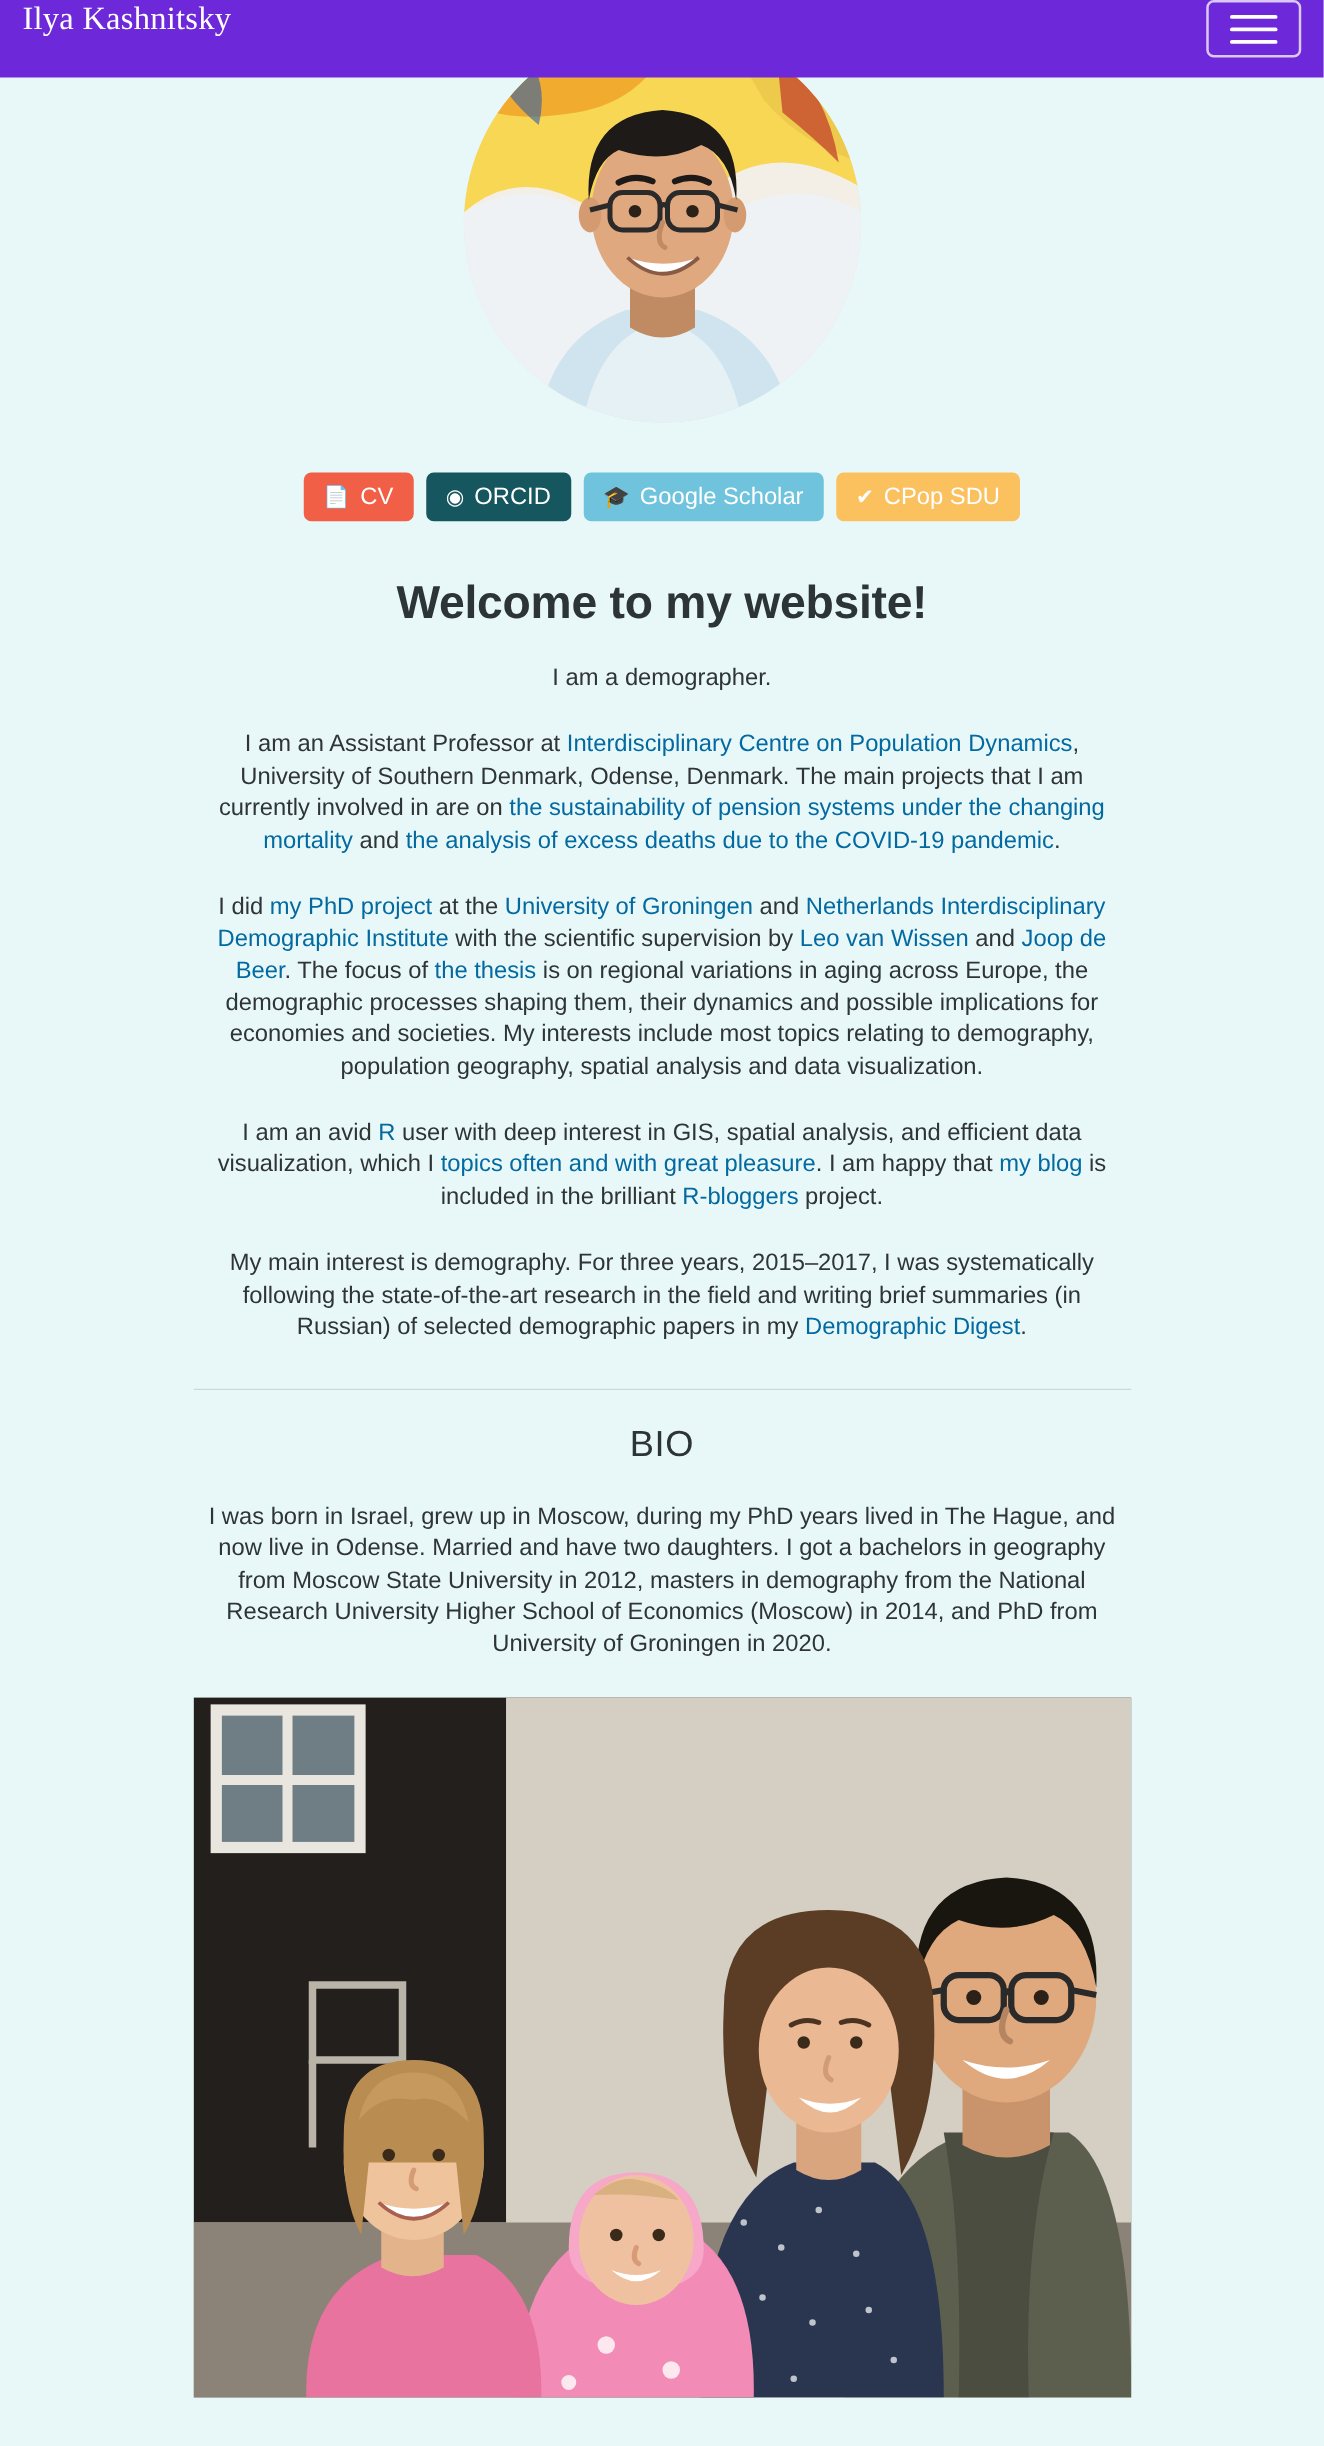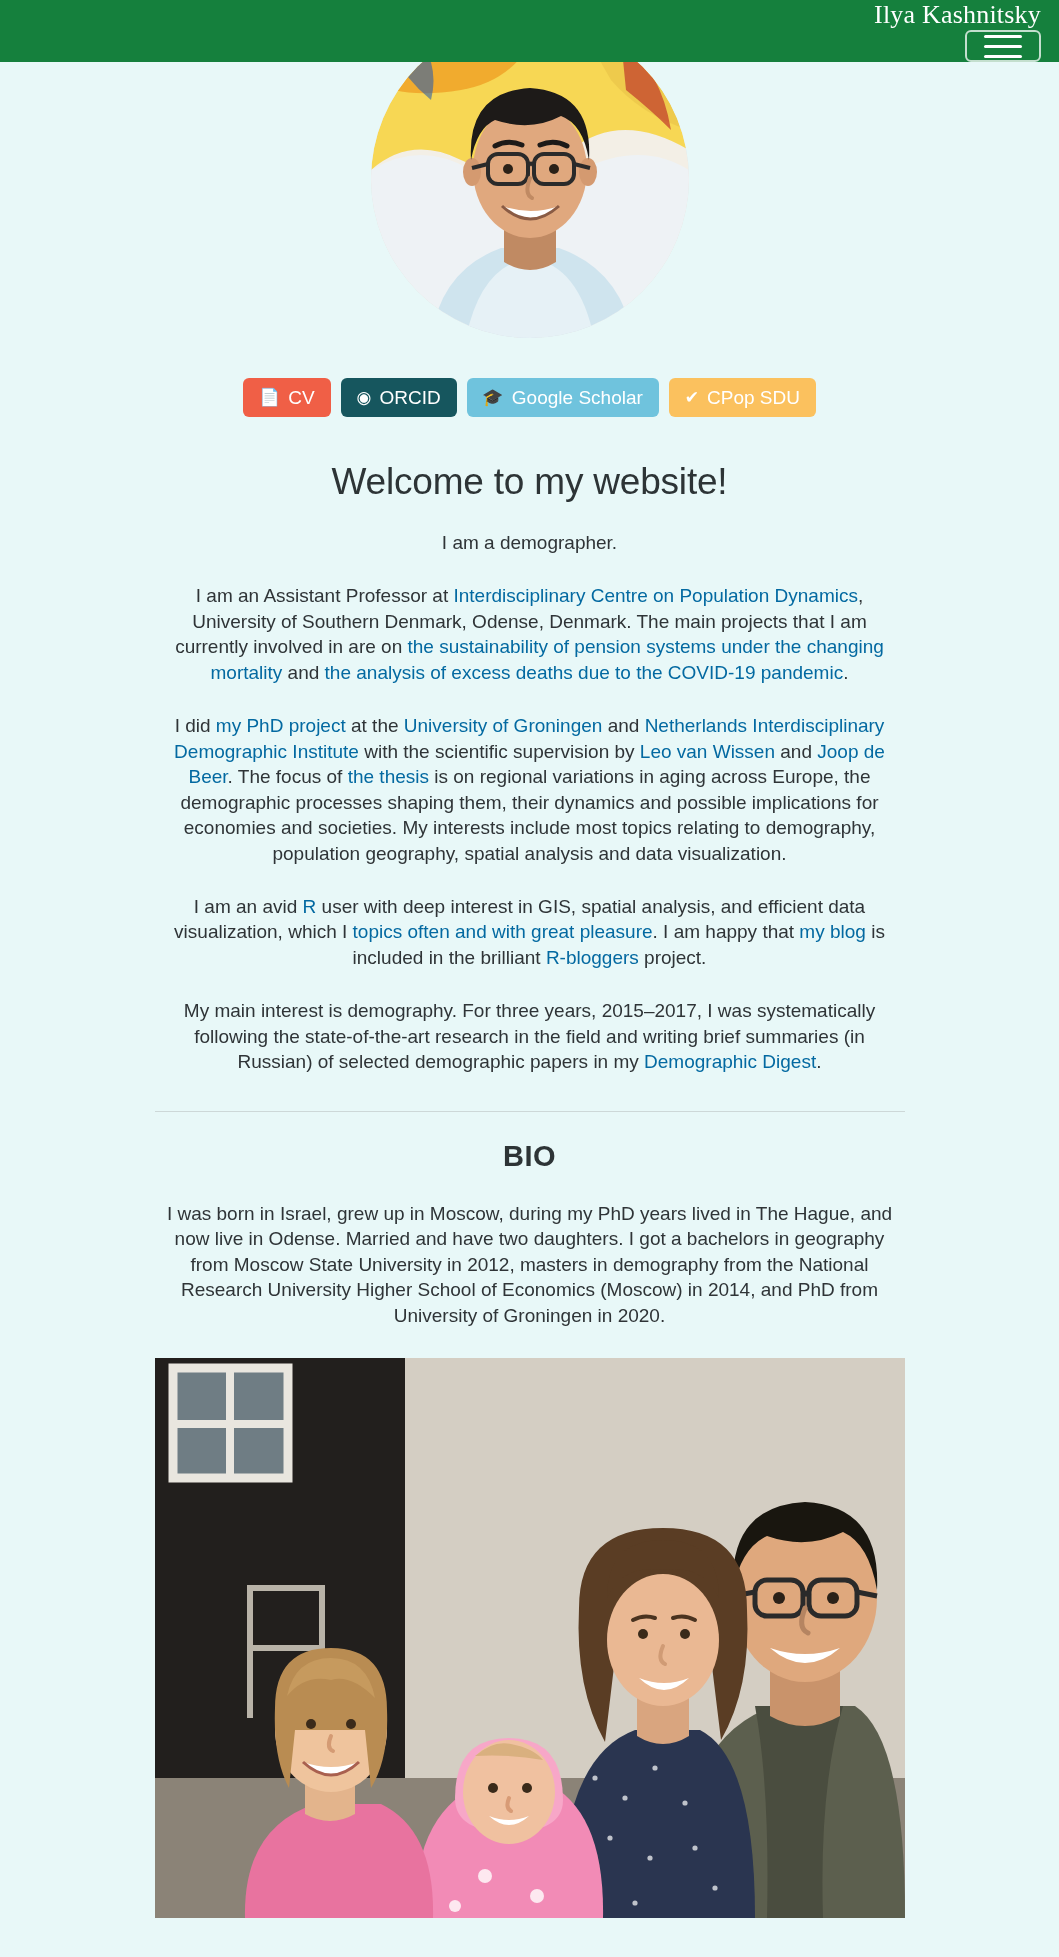--- a/index.html
+++ b/index.html
@@ -12,28 +12,27 @@
   body {
     width: 1059px;
     min-height: 1957px;
     position: relative;
     overflow-x: hidden;
   }
 
   
   .navbar {
     height: 62px;
-    background: #15803d;
+    background: #6d28d9;
     display: flex;
-    align-items: flex-end;
+    align-items: flex-start;
     justify-content: space-between;
     padding: 0 18px;
     position: relative;
     z-index: 10;
-    flex-direction: column;
   }
   .brand {
     color: #ffffff;
     font-family: "Liberation Serif", serif;
     font-size: 26px;
     letter-spacing: 0.2px;
     white-space: nowrap;
   }
   .menu-toggle {
     width: 76px;
@@ -98,21 +97,21 @@
     white-space: nowrap;
     cursor: pointer;
     line-height: 1;
   }
   .badge .gi { font-size: 17px; display: inline-block; }
 
   h1.welcome {
     font-size: 37px;
     color: #2d3436;
     margin: 44px 0 12px 0;
-    font-weight: normal;
+    font-weight: bold;
     letter-spacing: -0.2px;
   }
 
   p.body-text {
     font-size: 19px;
     line-height: 1.34;
     color: #2f3437;
     margin: 28px 0 0 0;
   }
   p.lead { margin-top: 27px; }
@@ -127,21 +126,21 @@
     border: none;
     border-top: 1px solid #cdd8d8;
     margin: 36px 0 0 0;
   }
 
   h2.section {
     font-size: 29px;
     color: #2d3436;
     letter-spacing: 0.5px;
     margin: 28px 0 0 0;
-    font-weight: bold;
+    font-weight: normal;
   }
 
   .photo-frame {
     margin: 30px auto 0 auto;
     width: 750px;
     height: 560px;
     overflow: hidden;
     background: #6c6f63;
     position: relative;
   }

